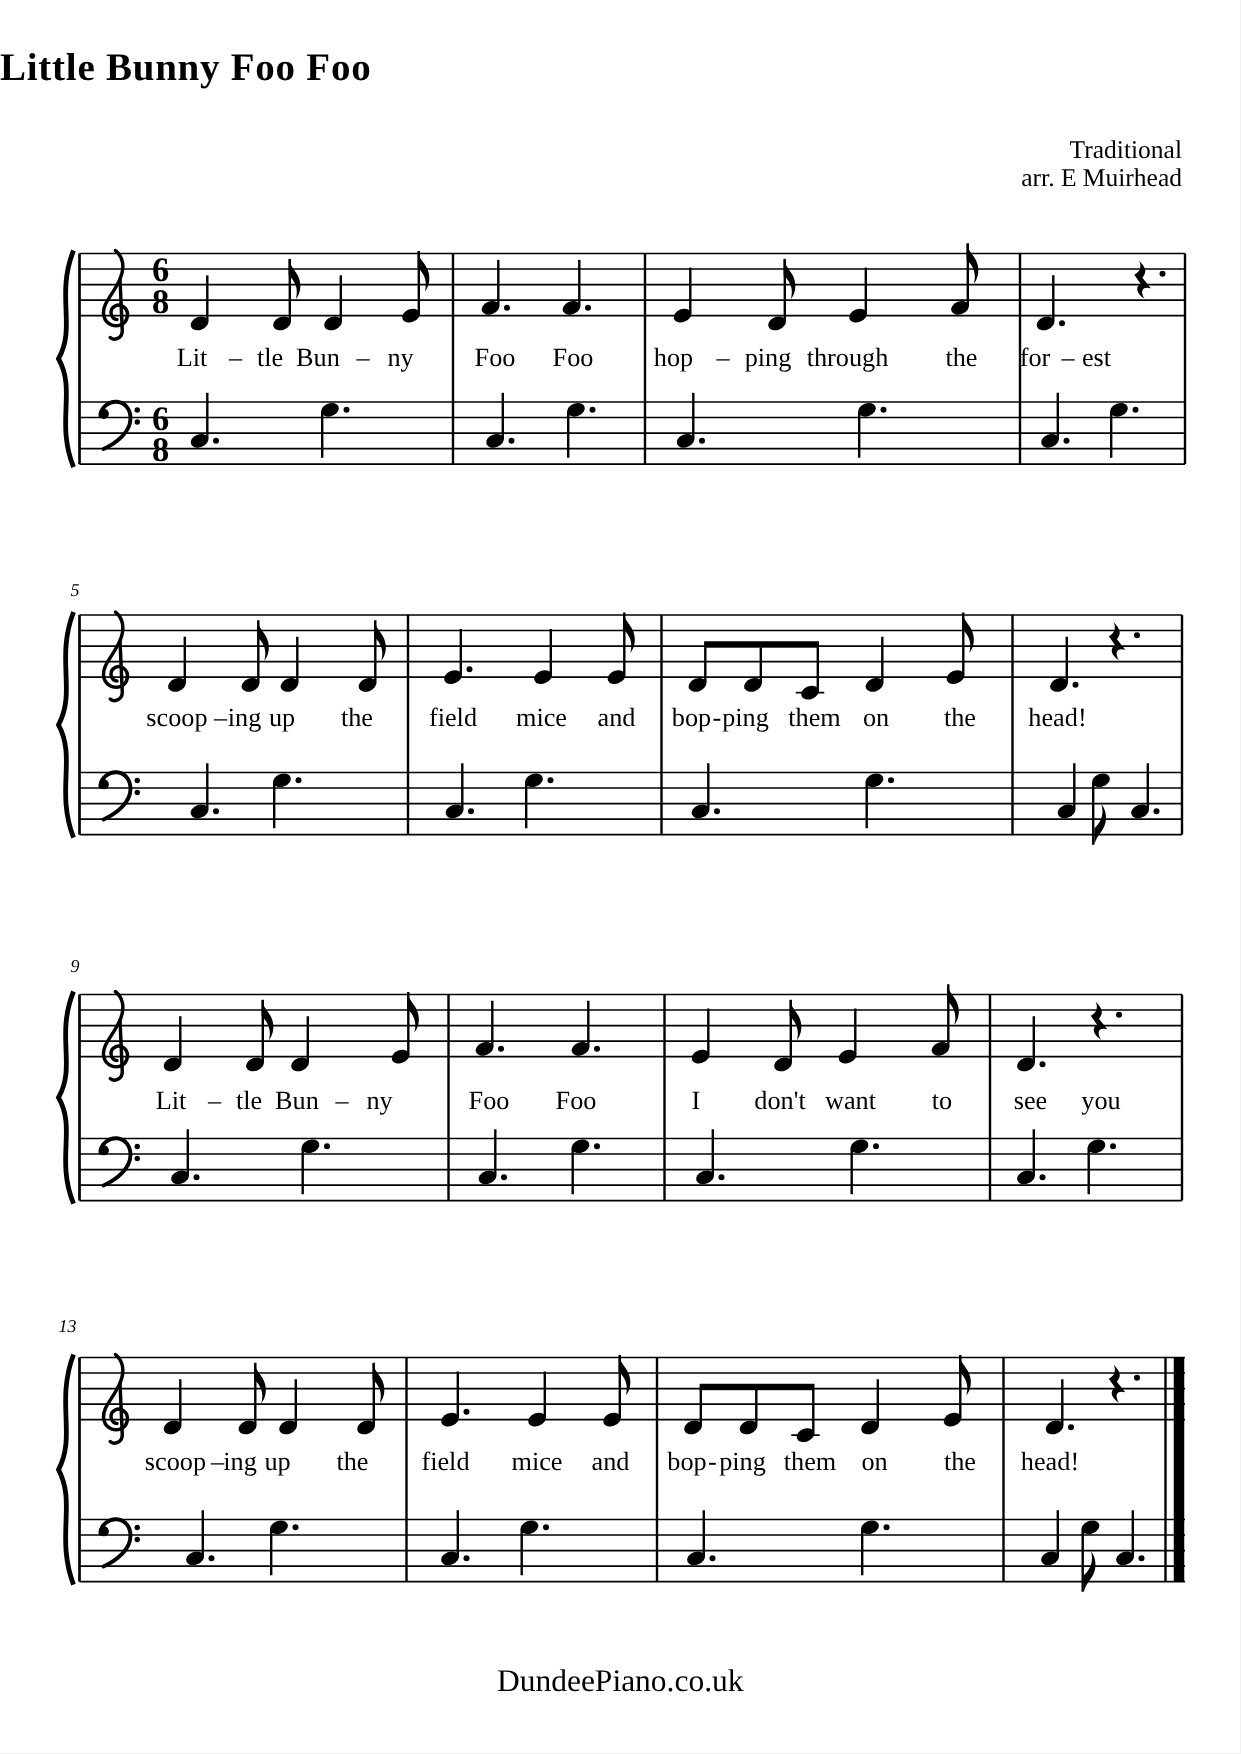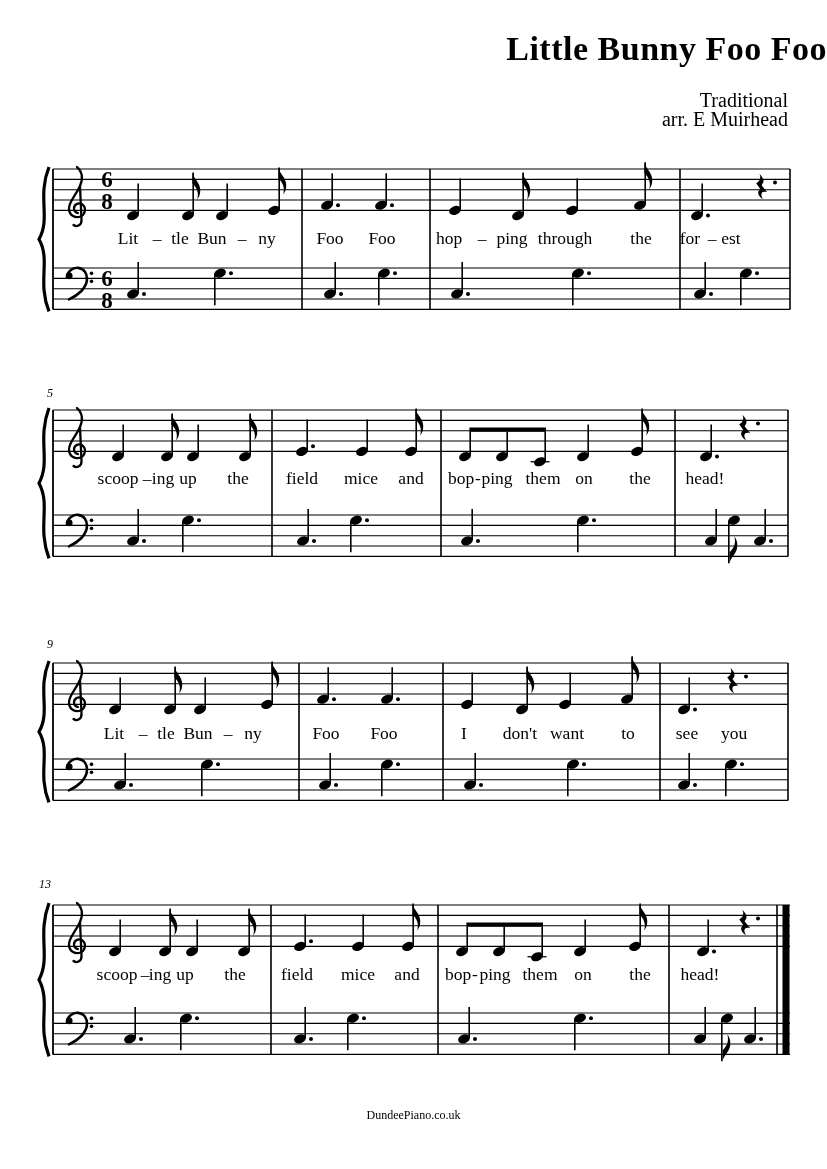--- a/index.html
+++ b/index.html
@@ -1,22 +1,22 @@
 <!DOCTYPE html>
 <html><head>
 <meta charset="utf-8">
 <style>
   html,body{margin:0;padding:0;background:#e8e8e8;}
   #page{position:relative;width:827px;height:1169px;background:#ffffff;margin:0 auto;
         font-family:"Liberation Serif", serif;color:#000;overflow:hidden;}
   .abs{position:absolute;}
-  #title{top:30px;left:0;width:827px;text-align:right;font-size:34px;font-weight:bold;letter-spacing:.5px;}
-  #credits{top:91px;right:39px;text-align:right;font-size:20px;line-height:18.5px;}
+  #title{top:30px;left:0;width:827px;text-align:left;font-size:26px;font-weight:bold;letter-spacing:.5px;}
+  #credits{top:91px;right:39px;text-align:right;font-size:17px;line-height:18.5px;}
   #narration{top:592px;left:36px;font-size:23px;font-style:italic;}
-  #footer{top:1108px;left:0;width:827px;text-align:center;font-size:12px;}
+  #footer{top:1108px;left:0;width:827px;text-align:center;font-size:21px;}
   svg{position:absolute;left:0;display:block;}
   svg text{font-family:"Liberation Serif", serif;}
 </style>
 </head>
 <body>
 
 <div id="page">
   <div id="title" class="abs">Little Bunny Foo Foo</div>
   <div id="credits" class="abs">
     <div>Traditional</div>

